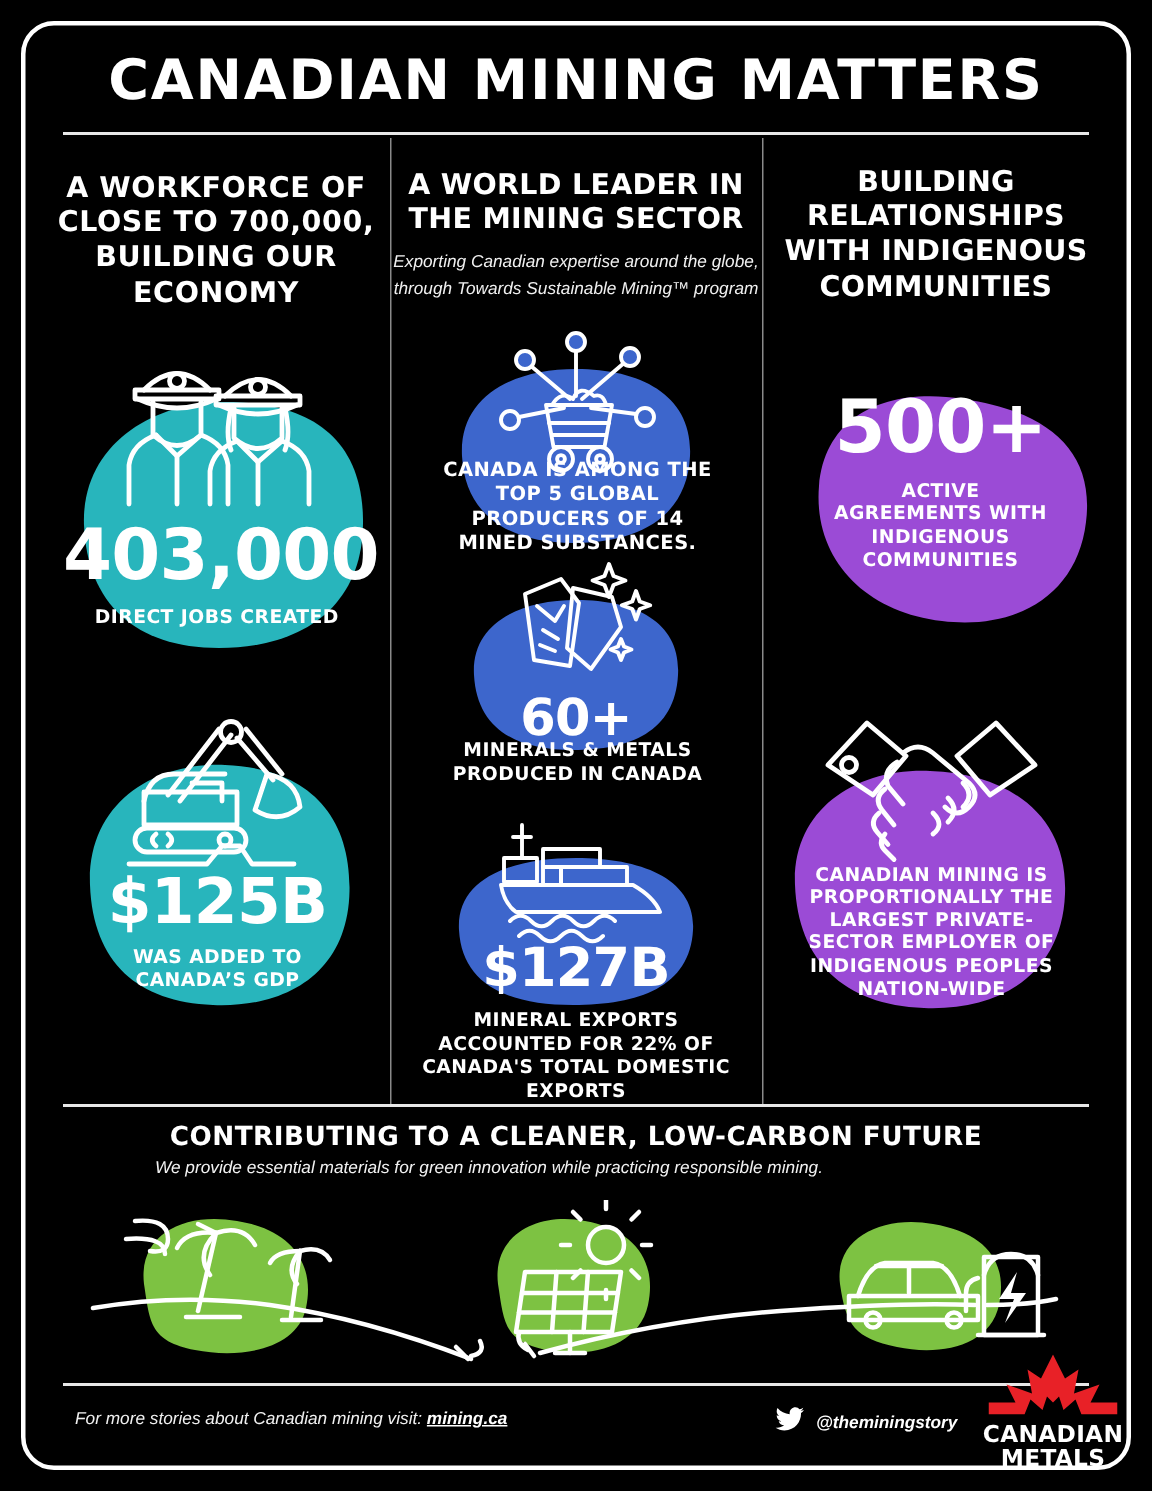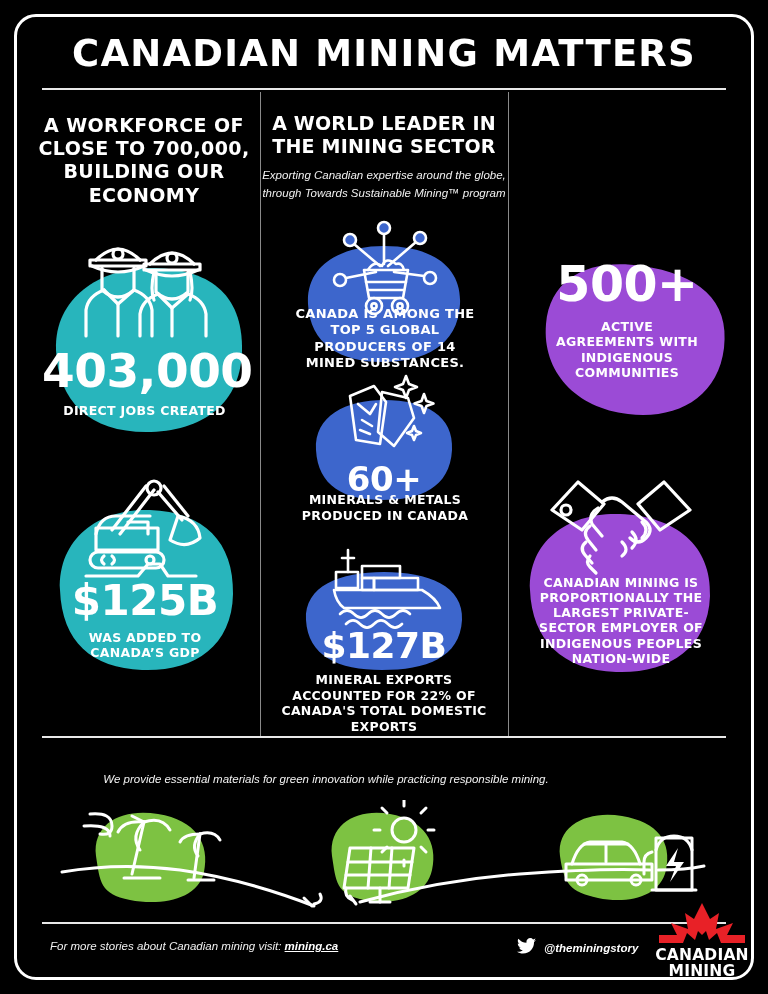--- a/index.html
+++ b/index.html
@@ -285,20 +285,23 @@
         <path d="M14 68 q7 -7 14 0 q7 7 14 0 q7 -7 14 0 q7 7 14 0 q7 -7 14 0"></path>
         <path d="M20 78 q7 -7 14 0 q7 7 14 0 q7 -7 14 0 q7 7 14 0"></path>
       </svg>
     </div>
     <div class="blob-content" style="padding-bottom:10px;">
       <div class="big-num" style="font-size:36px;">$127B</div>
     </div>
   </div>
   <div class="cap" style="position:absolute;left:278px;top:672px;width:212px;font-size:12.5px;text-align:center;line-height:1.25;">MINERAL EXPORTS ACCOUNTED FOR 22% OF CANADA'S TOTAL DOMESTIC EXPORTS</div>
 
+  <div class="col col-right">
+    <div class="col-head">BUILDING RELATIONSHIPS WITH INDIGENOUS COMMUNITIES</div>
+  </div>
 
   <div class="blob" style="left:524px;top:252px;width:206px;height:168px;">
     <div class="blob-shape">
       <svg viewBox="0 0 206 168" preserveAspectRatio="none" aria-hidden="true">
         <path d="M22,72 C26,24 68,6 118,14 C174,22 206,48 200,96 C194,146 152,168 104,162 C52,156 18,120 22,72 Z" fill="#9B4BD6"></path>
       </svg>
     </div>
     <div class="blob-content" style="padding-bottom:40px;">
       <div class="big-num" style="font-size:49px;">500+</div>
       <div class="cap" style="font-size:12.5px;margin-top:10px;padding:0 30px;">ACTIVE AGREEMENTS WITH INDIGENOUS COMMUNITIES</div>
@@ -327,20 +330,21 @@
         <path d="M96 54 q8 8 0 16"></path>
         <path d="M86 64 q8 8 0 16"></path>
         <path d="M76 74 q8 8 0 14"></path>
       </svg>
     </div>
     <div class="blob-content" style="padding-bottom:14px;">
       <div class="cap" style="font-size:12.5px;padding:0 6px;">CANADIAN MINING IS PROPORTIONALLY THE LARGEST PRIVATE-SECTOR EMPLOYER OF INDIGENOUS PEOPLES NATION-WIDE</div>
     </div>
   </div>
 
+  <div class="bottom-title">CONTRIBUTING TO A CLEANER, LOW-CARBON FUTURE</div>
   <div class="bottom-sub">We provide essential materials for green innovation while practicing responsible mining.</div>
 
   <div class="green-row">
     <svg width="648" height="110" viewBox="0 0 648 110" fill="none" aria-hidden="true">
 
       <path d="M36,56 C32,22 64,8 98,14 C136,20 150,44 144,72 C138,100 100,106 70,100 C40,94 40,82 36,56 Z" fill="#7DC242"></path>
       <path d="M272,56 C268,22 300,8 330,14 C364,20 378,42 372,70 C366,98 332,106 304,100 C276,94 276,82 272,56 Z" fill="#7DC242"></path>
       <path d="M500,56 C496,24 530,10 562,16 C598,22 612,42 606,70 C600,98 566,104 538,98 C510,92 504,84 500,56 Z" fill="#7DC242"></path>
 
       <g stroke="#ffffff" stroke-width="3" stroke-linecap="round" stroke-linejoin="round" fill="none">
@@ -416,16 +420,16 @@
     <span class="handle">@theminingstory</span>
   </div>
 
   <div class="logo">
     <span>
       <svg width="86" height="40" viewBox="0 0 86 40" fill="#E82127" aria-hidden="true">
         <path d="M43 0 L51 16 L60 10 L57 26 L74 20 L68 32 L86 32 L86 40 L62 40 L58 30 L50 37 L47 28 L43 32 L39 28 L36 37 L28 30 L24 40 L0 40 L0 32 L18 32 L12 20 L29 26 L26 10 L35 16 Z"></path>
       </svg>
     </span>
     <div class="logo-txt1">CANADIAN</div>
-    <div class="logo-txt2">MINING</div>
+    <div class="logo-txt2">METALS</div>
   </div>
 
 </div>
 
 </body></html>

